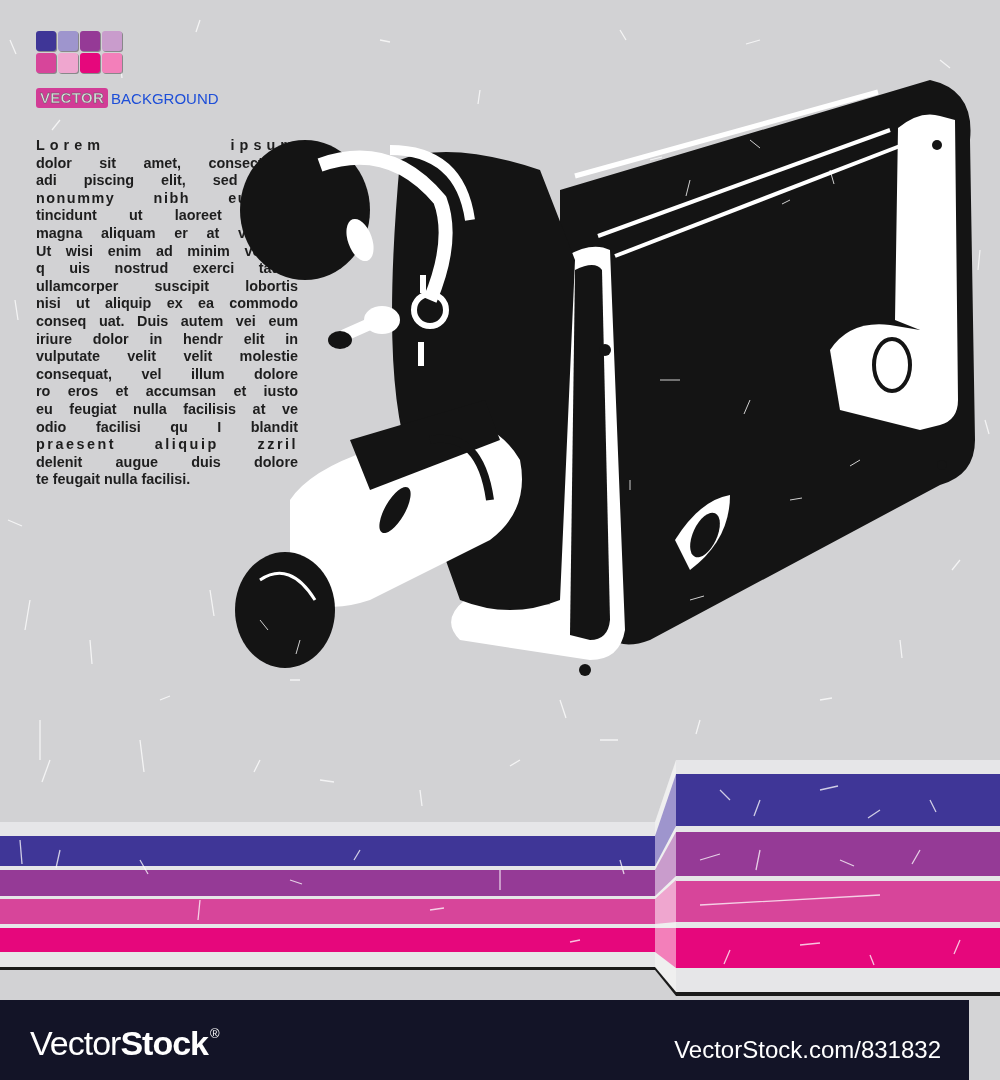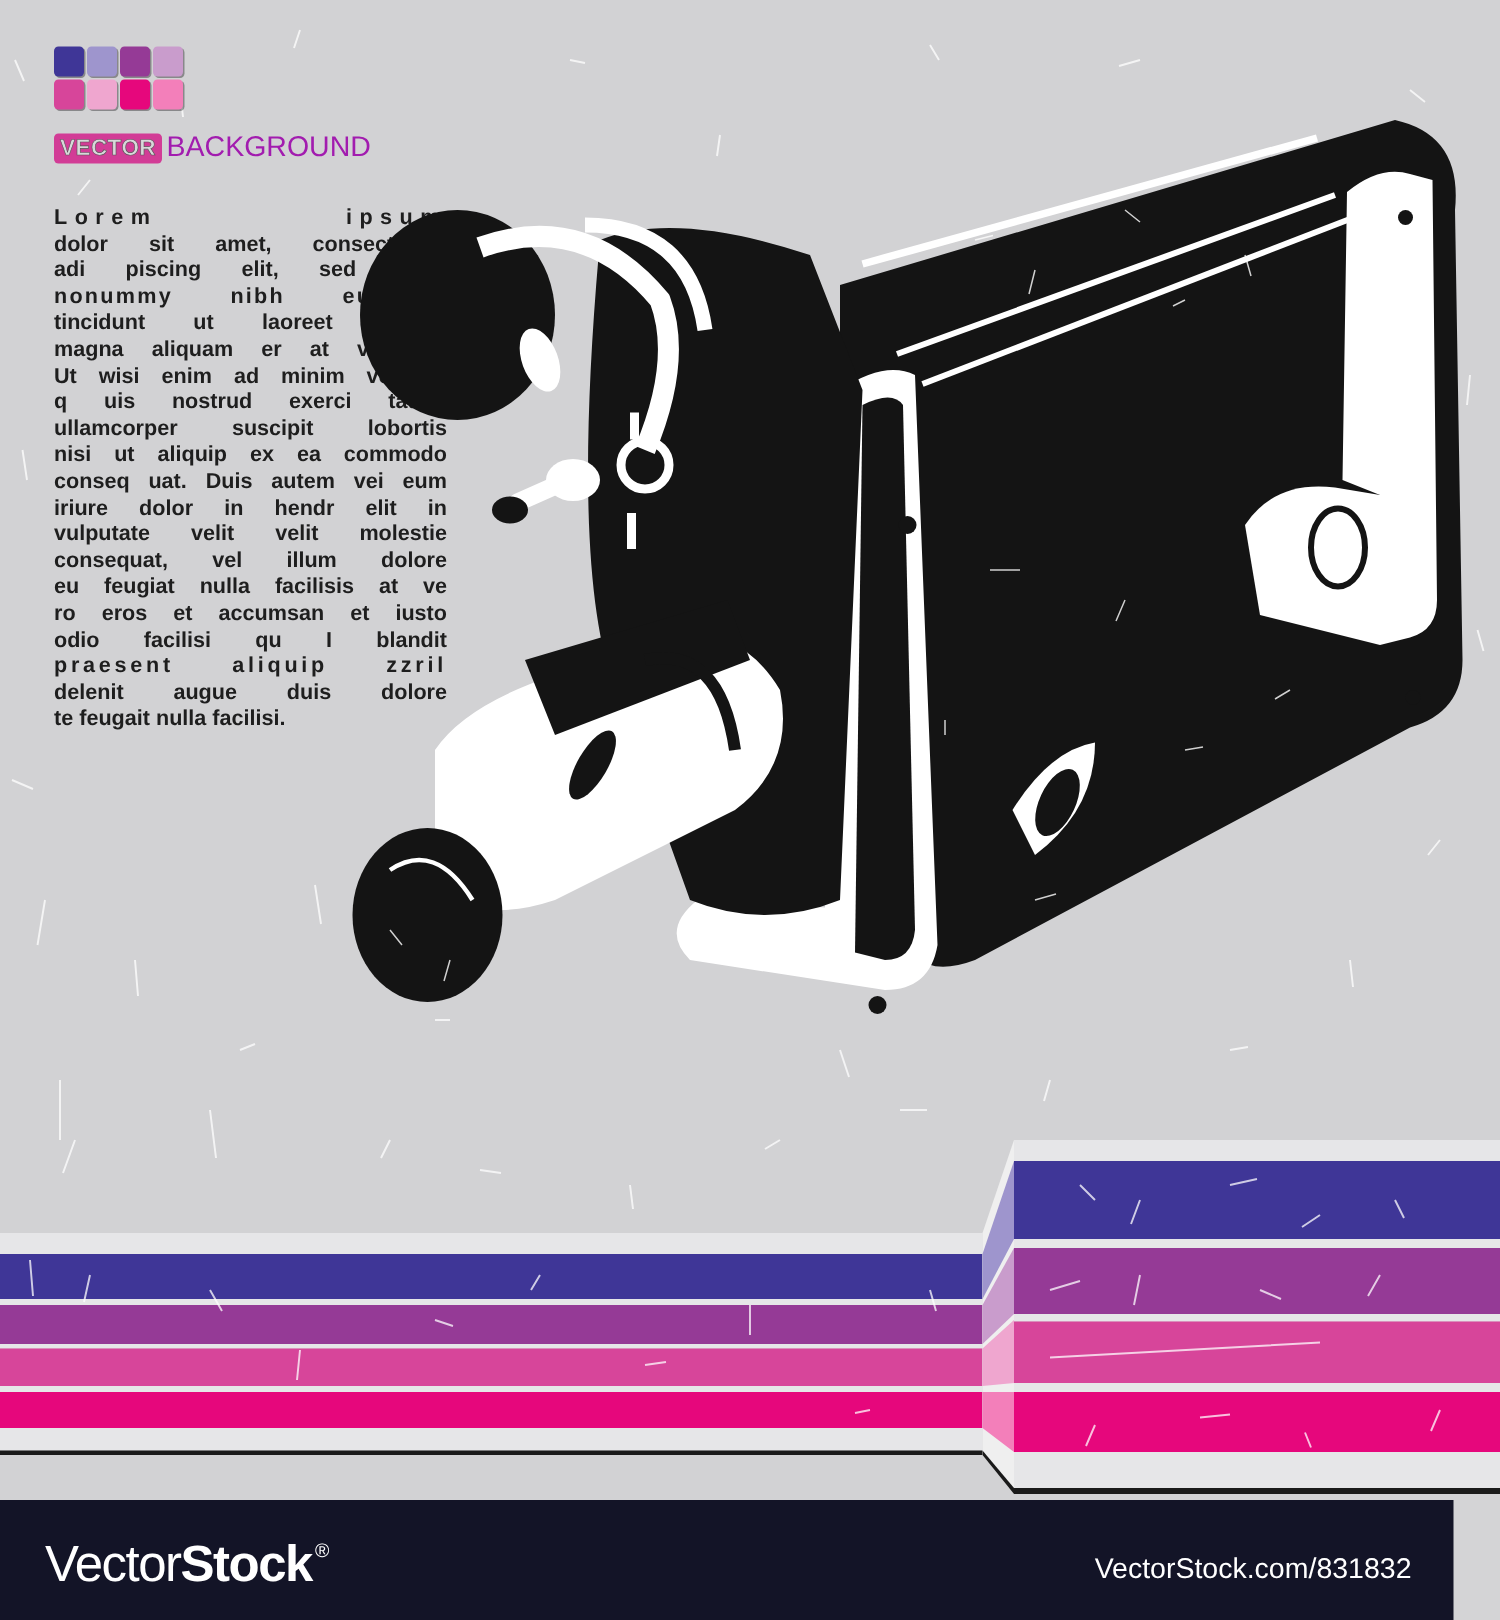--- a/index.html
+++ b/index.html
@@ -3,31 +3,31 @@
 <meta charset="utf-8">
 <style>
   html, body { margin: 0; padding: 0; }
   body { width: 1000px; height: 1080px; overflow: hidden; background: #d4d4d6; position: relative; font-family: "Liberation Sans", sans-serif; }
   .canvas { position: absolute; left: 0; top: 0; width: 1000px; height: 1000px; background: #d2d2d4; overflow: hidden; }
   .grunge { position: absolute; left: 0; top: 0; width: 1000px; height: 1000px; pointer-events: none; }
   .swatches { position: absolute; left: 36px; top: 31px; display: grid; grid-template-columns: repeat(4, 20px); grid-template-rows: repeat(2, 20px); gap: 2px; }
   .swatch { width: 20px; height: 20px; border-radius: 3px; box-shadow: 1px 1px 0 rgba(0,0,0,0.35); }
   .title-row { position: absolute; left: 36px; top: 88px; display: flex; align-items: center; gap: 3px; }
   .vector-badge { background: #d23c96; color: #d8d8da; font-weight: bold; font-size: 15px; line-height: 18px; padding: 1px 4px; border-radius: 3px; letter-spacing: 0.3px; -webkit-text-stroke: 0.4px #555; }
-  .background-word { color: #a21caf; font-size: 19px; letter-spacing: 0px; }
+  .background-word { color: #1d4ed8; font-size: 15px; letter-spacing: 0px; }
   .body-text { position: absolute; left: 36px; top: 137px; width: 262px; font-size: 14.4px; line-height: 17.6px; font-weight: bold; color: #1e1e1e; text-align: justify; text-align-last: justify; }
   .body-text .line { display: block; text-align: justify; text-align-last: justify; white-space: nowrap; }
   .body-text .line.last { text-align-last: left; }
   .camera { position: absolute; left: 230px; top: 80px; width: 760px; height: 660px; }
   .footer { position: absolute; left: 0; top: 1000px; width: 969px; height: 80px; background: #131427; }
   .brand { position: absolute; left: 30px; top: 24px; color: #ffffff; font-size: 34px; letter-spacing: -1px; }
   .brand .light { font-weight: normal; }
   .brand .bold { font-weight: bold; }
   .brand .reg { font-size: 13px; vertical-align: top; position: relative; top: 2px; margin-left: 2px; }
-  .stock-id { position: absolute; right: 28px; top: 36px; color: #ffffff; font-size: 19px; }
+  .stock-id { position: absolute; right: 28px; top: 36px; color: #ffffff; font-size: 24px; }
 </style>
 </head>
 <body>
 
 <div class="canvas">
 
   <svg class="grunge" viewBox="0 0 1000 1000" width="1000" height="1000">
 
     <rect x="0" y="822" width="655" height="14" fill="#e6e6e8"></rect>
     <rect x="0" y="836" width="655" height="30" fill="#3f3697"></rect>
@@ -88,22 +88,22 @@
     <span class="line">tincidunt ut laoreet dolore</span>
     <span class="line">magna aliquam er at volutpat.</span>
     <span class="line">Ut wisi enim ad minim veniam,</span>
     <span class="line">q uis nostrud exerci tation</span>
     <span class="line">ullamcorper suscipit lobortis</span>
     <span class="line">nisi ut aliquip ex ea commodo</span>
     <span class="line">conseq uat. Duis autem vei eum</span>
     <span class="line">iriure dolor in hendr elit in</span>
     <span class="line">vulputate velit velit molestie</span>
     <span class="line">consequat, vel illum dolore</span>
+    <span class="line">ro eros et accumsan et iusto</span>
     <span class="line">eu feugiat nulla facilisis at ve</span>
-    <span class="line">ro eros et accumsan et iusto</span>
     <span class="line">odio facilisi qu I blandit</span>
     <span class="line" style="letter-spacing:2.5px">praesent aliquip zzril</span>
     <span class="line">delenit augue duis dolore</span>
     <span class="line last">te feugait nulla facilisi.</span>
   </div>
 
   <svg class="camera" viewBox="0 0 760 660" width="760" height="660">
 
     <path d="M330 110 L700 0 Q745 10 740 60 L745 360 Q745 395 710 405 L420 560 Q380 575 370 540 L330 150 Z" fill="#141414"></path>
 

